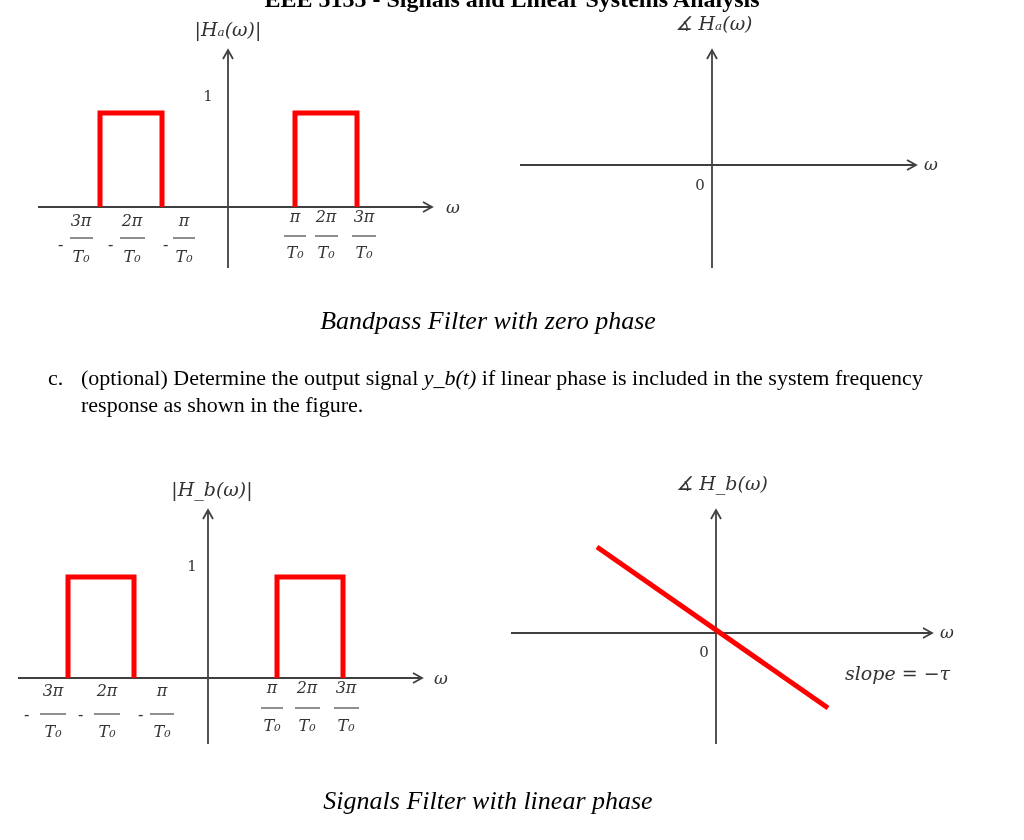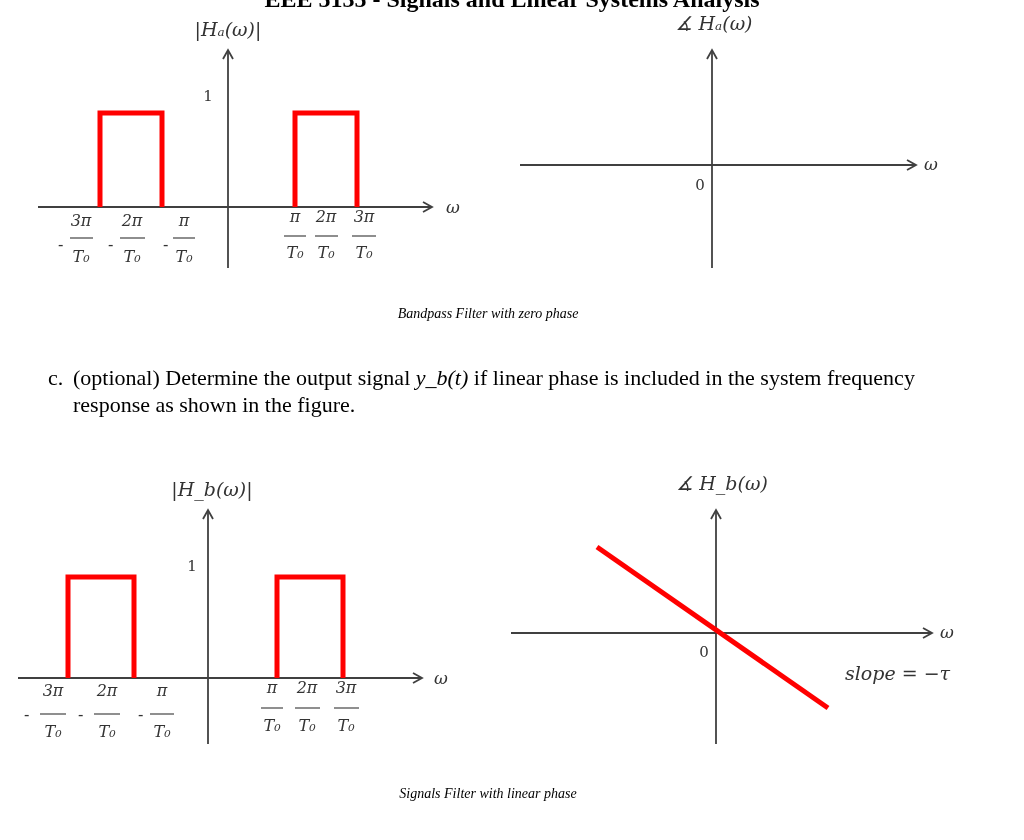--- a/index.html
+++ b/index.html
@@ -2,24 +2,24 @@
 <html><head>
 <meta charset="utf-8">
 <style>
   html, body { margin:0; padding:0; background:#ffffff; }
   body { width:1024px; height:840px; position:relative; overflow:hidden; font-family:"Liberation Serif", serif; color:#000; }
   .abs { position:absolute; }
   .header { top:-14px; left:0; width:1024px; text-align:center; font-weight:bold; font-size:24px; white-space:nowrap; }
   svg.diagram { position:absolute; left:0; top:0; }
   .math { font-family:"DejaVu Serif", serif; font-style:italic; fill:#333; }
   .tick { font-family:"DejaVu Serif", serif; fill:#333; }
-  .caption { font-style:italic; font-size:14px; text-align:center; width:976px; left:0; }
+  .caption { font-style:italic; font-size:26px; text-align:center; width:976px; left:0; }
   .question { left:48px; top:364px; font-size:22px; line-height:27px; width:920px; }
   .question .lbl { position:absolute; left:0; top:0; }
-  .question .txt { margin-left:25px; display:block; }
+  .question .txt { margin-left:33px; display:block; }
   .question .mathinline { font-style:italic; font-family:"Liberation Serif", serif; }
 </style>
 </head>
 <body>
 
 <div class="abs header">EEE 5135 - Signals and Linear Systems Analysis</div>
 
 <svg class="diagram" width="1024" height="840" viewBox="0 0 1024 840">
   <defs>
     <marker id="arr" markerWidth="12" markerHeight="12" refX="10" refY="6" orient="auto" markerUnits="userSpaceOnUse">

